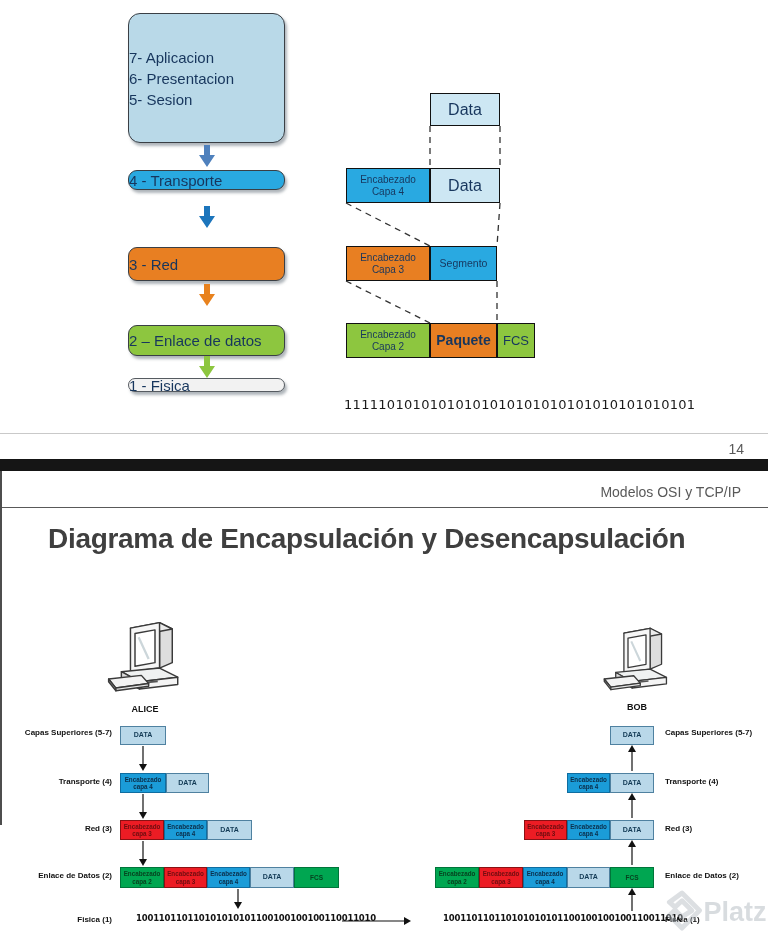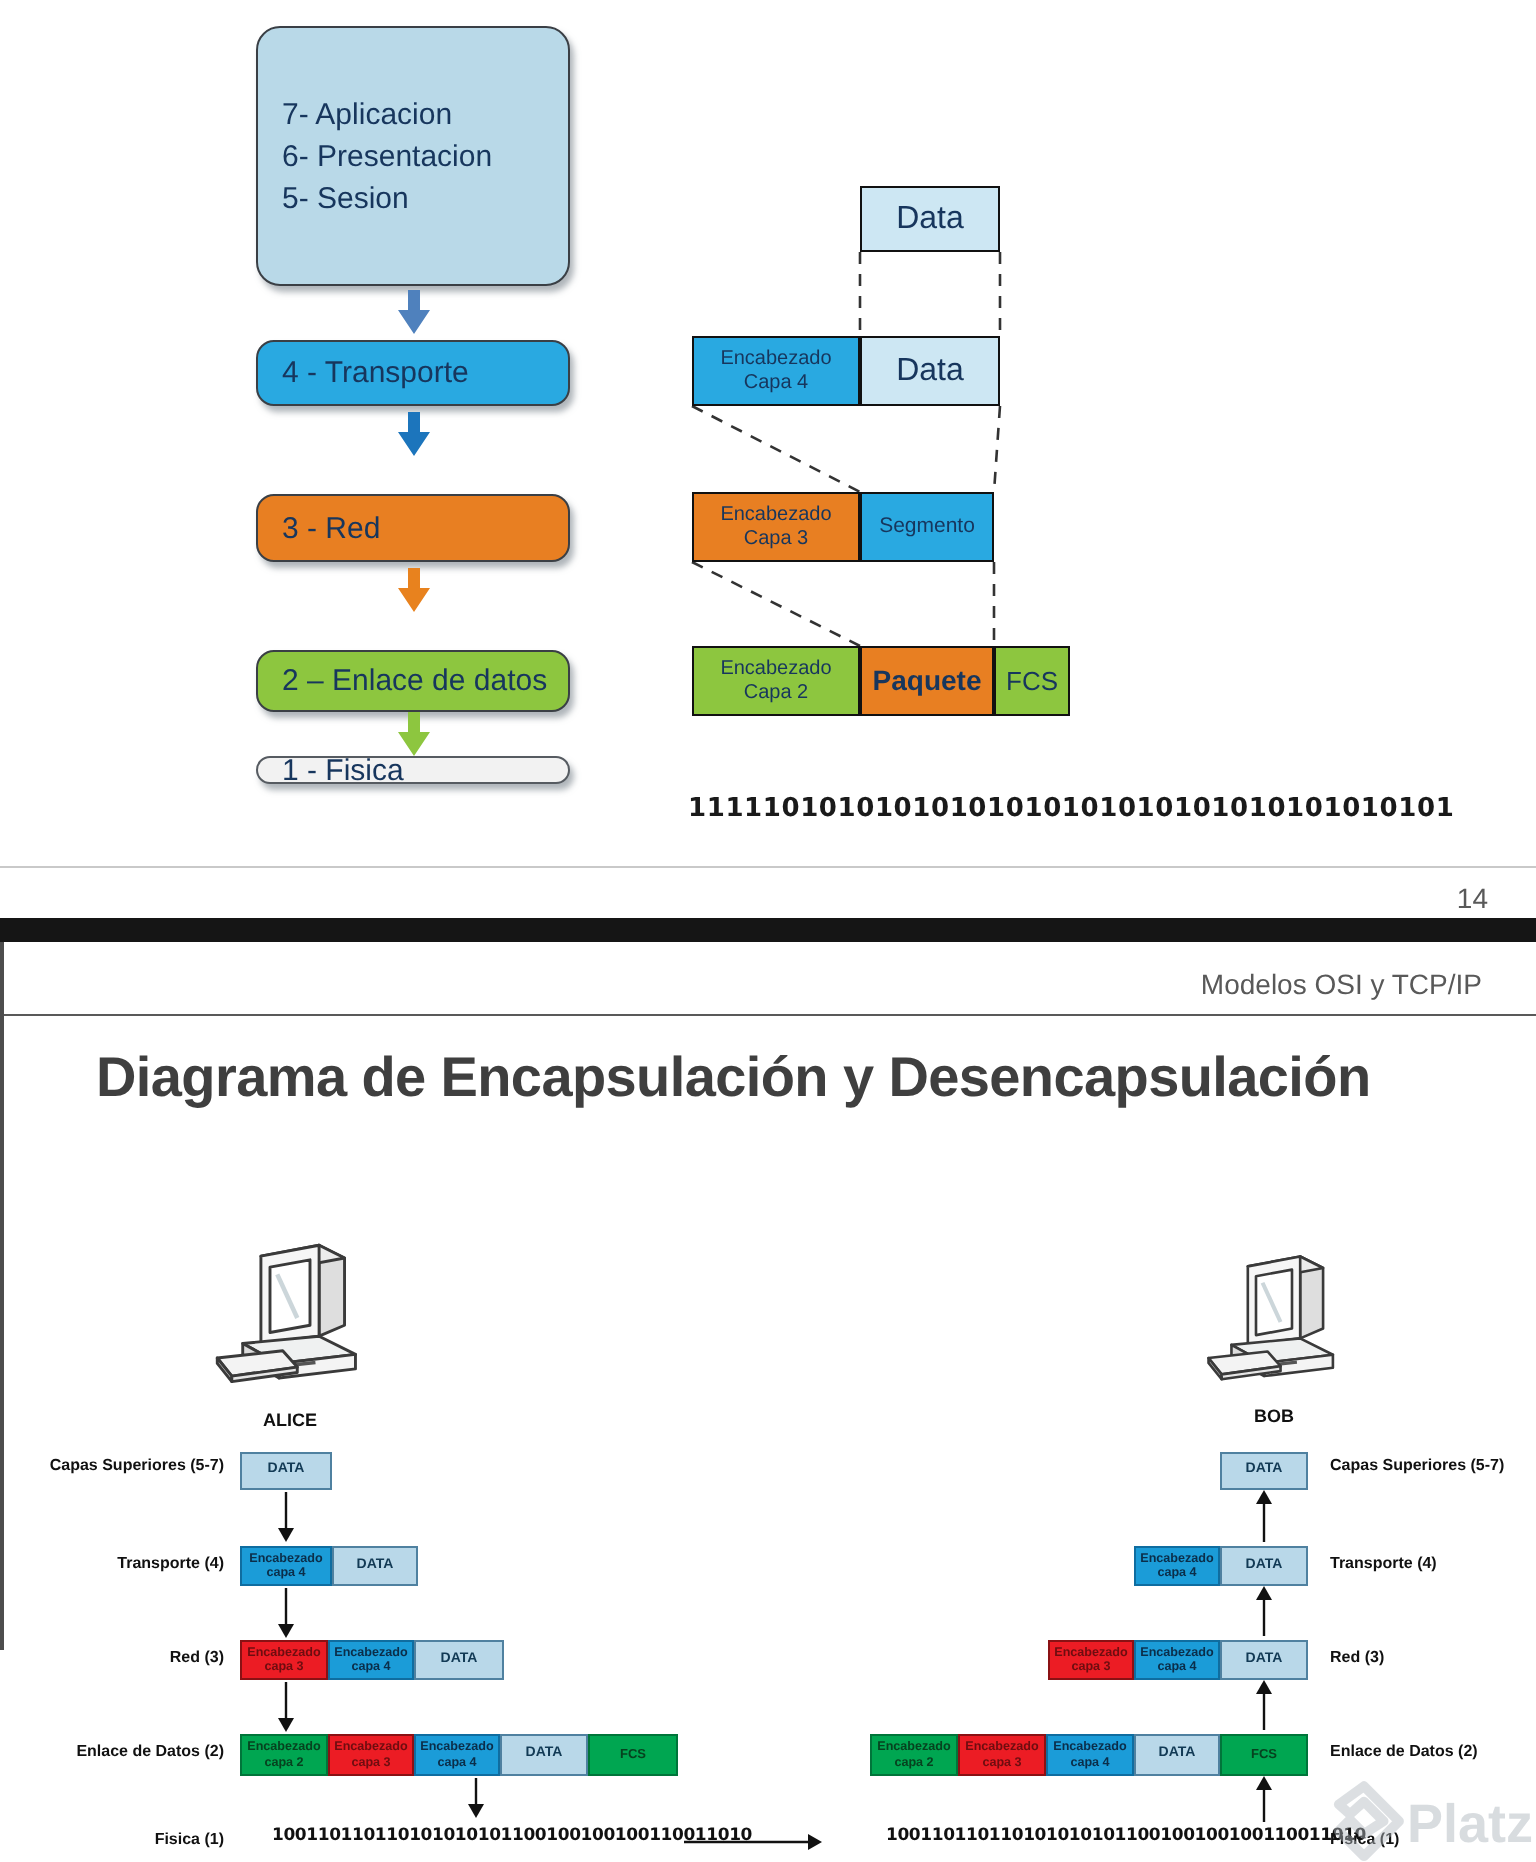--- a/index.html
+++ b/index.html
@@ -3,38 +3,38 @@
 <meta charset="utf-8">
 <style>
   * { margin:0; padding:0; box-sizing:border-box; }
   body { font-family:"Liberation Sans", sans-serif; background:#fff; }
   #screen { position:relative; width:768px; height:931px; background:#fff; overflow:hidden; }
 
   
   #slide1 { position:absolute; left:0; top:0; width:768px; height:459px; background:#fff; }
   .osi-box { position:absolute; left:128px; width:157px; border:1.5px solid #3a3f45; border-radius:9px;
              box-shadow:2px 3px 3px rgba(110,120,130,.55); display:flex; align-items:center;
-             padding-left:12px; font-size:15px; color:#17365d; }
+             font-size:15px; color:#17365d; }
   #osi-top { top:13px; height:130px; background:#b9d9e8; border-radius:12px; }
   #osi-top .lines { line-height:21px; }
-  #osi-transporte { top:170px; height:33px; background:#29a9e1; }
+  #osi-transporte { top:170px; height:20px; background:#29a9e1; }
   #osi-red        { top:247px; height:34px; background:#e87f22; }
   #osi-enlace     { top:325px; height:31px; background:#8dc63f; }
   #osi-fisica     { top:378px; height:14px; background:#f2f2f2; border-color:#565b61; }
   .st-arrow { position:absolute; left:199px; }
 
   .enc-cell { position:absolute; border:1px solid #111; display:flex; align-items:center; justify-content:center;
               text-align:center; color:#17365d; line-height:1.2; }
   .c-pale   { background:#cde7f3; }
   .c-blue   { background:#29a9e1; }
   .c-orange { background:#e87f22; }
   .c-green  { background:#8dc63f; }
   .enc-hdr  { font-size:10px; padding:0 8px; }
 
-  #s1-binary { position:absolute; left:344px; top:397px; font-size:13px; font-weight:bold; color:#1a1a1a;
+  #s1-binary { position:absolute; left:344px; top:397px; font-size:13px; font-weight:normal; color:#1a1a1a;
                letter-spacing:.3px; font-family:"DejaVu Sans", sans-serif; }
   #s1-footline { position:absolute; left:0; top:433px; width:768px; height:1px; background:#c9c9c9; }
   #s1-pagenum { position:absolute; right:24px; top:441px; font-size:14px; color:#595959; }
 
   #gap-bar { position:absolute; left:0; top:459px; width:768px; height:12px; background:#151515; }
 
   
   #slide2 { position:absolute; left:0; top:471px; width:768px; height:354px; background:#fff; border-left:2px solid #4d4d4d; }
   #s2-header { position:absolute; right:27px; top:13px; font-size:14px; color:#595959; }
   #s2-rule { position:absolute; left:0; top:36px; width:768px; height:1px; background:#595959; }

